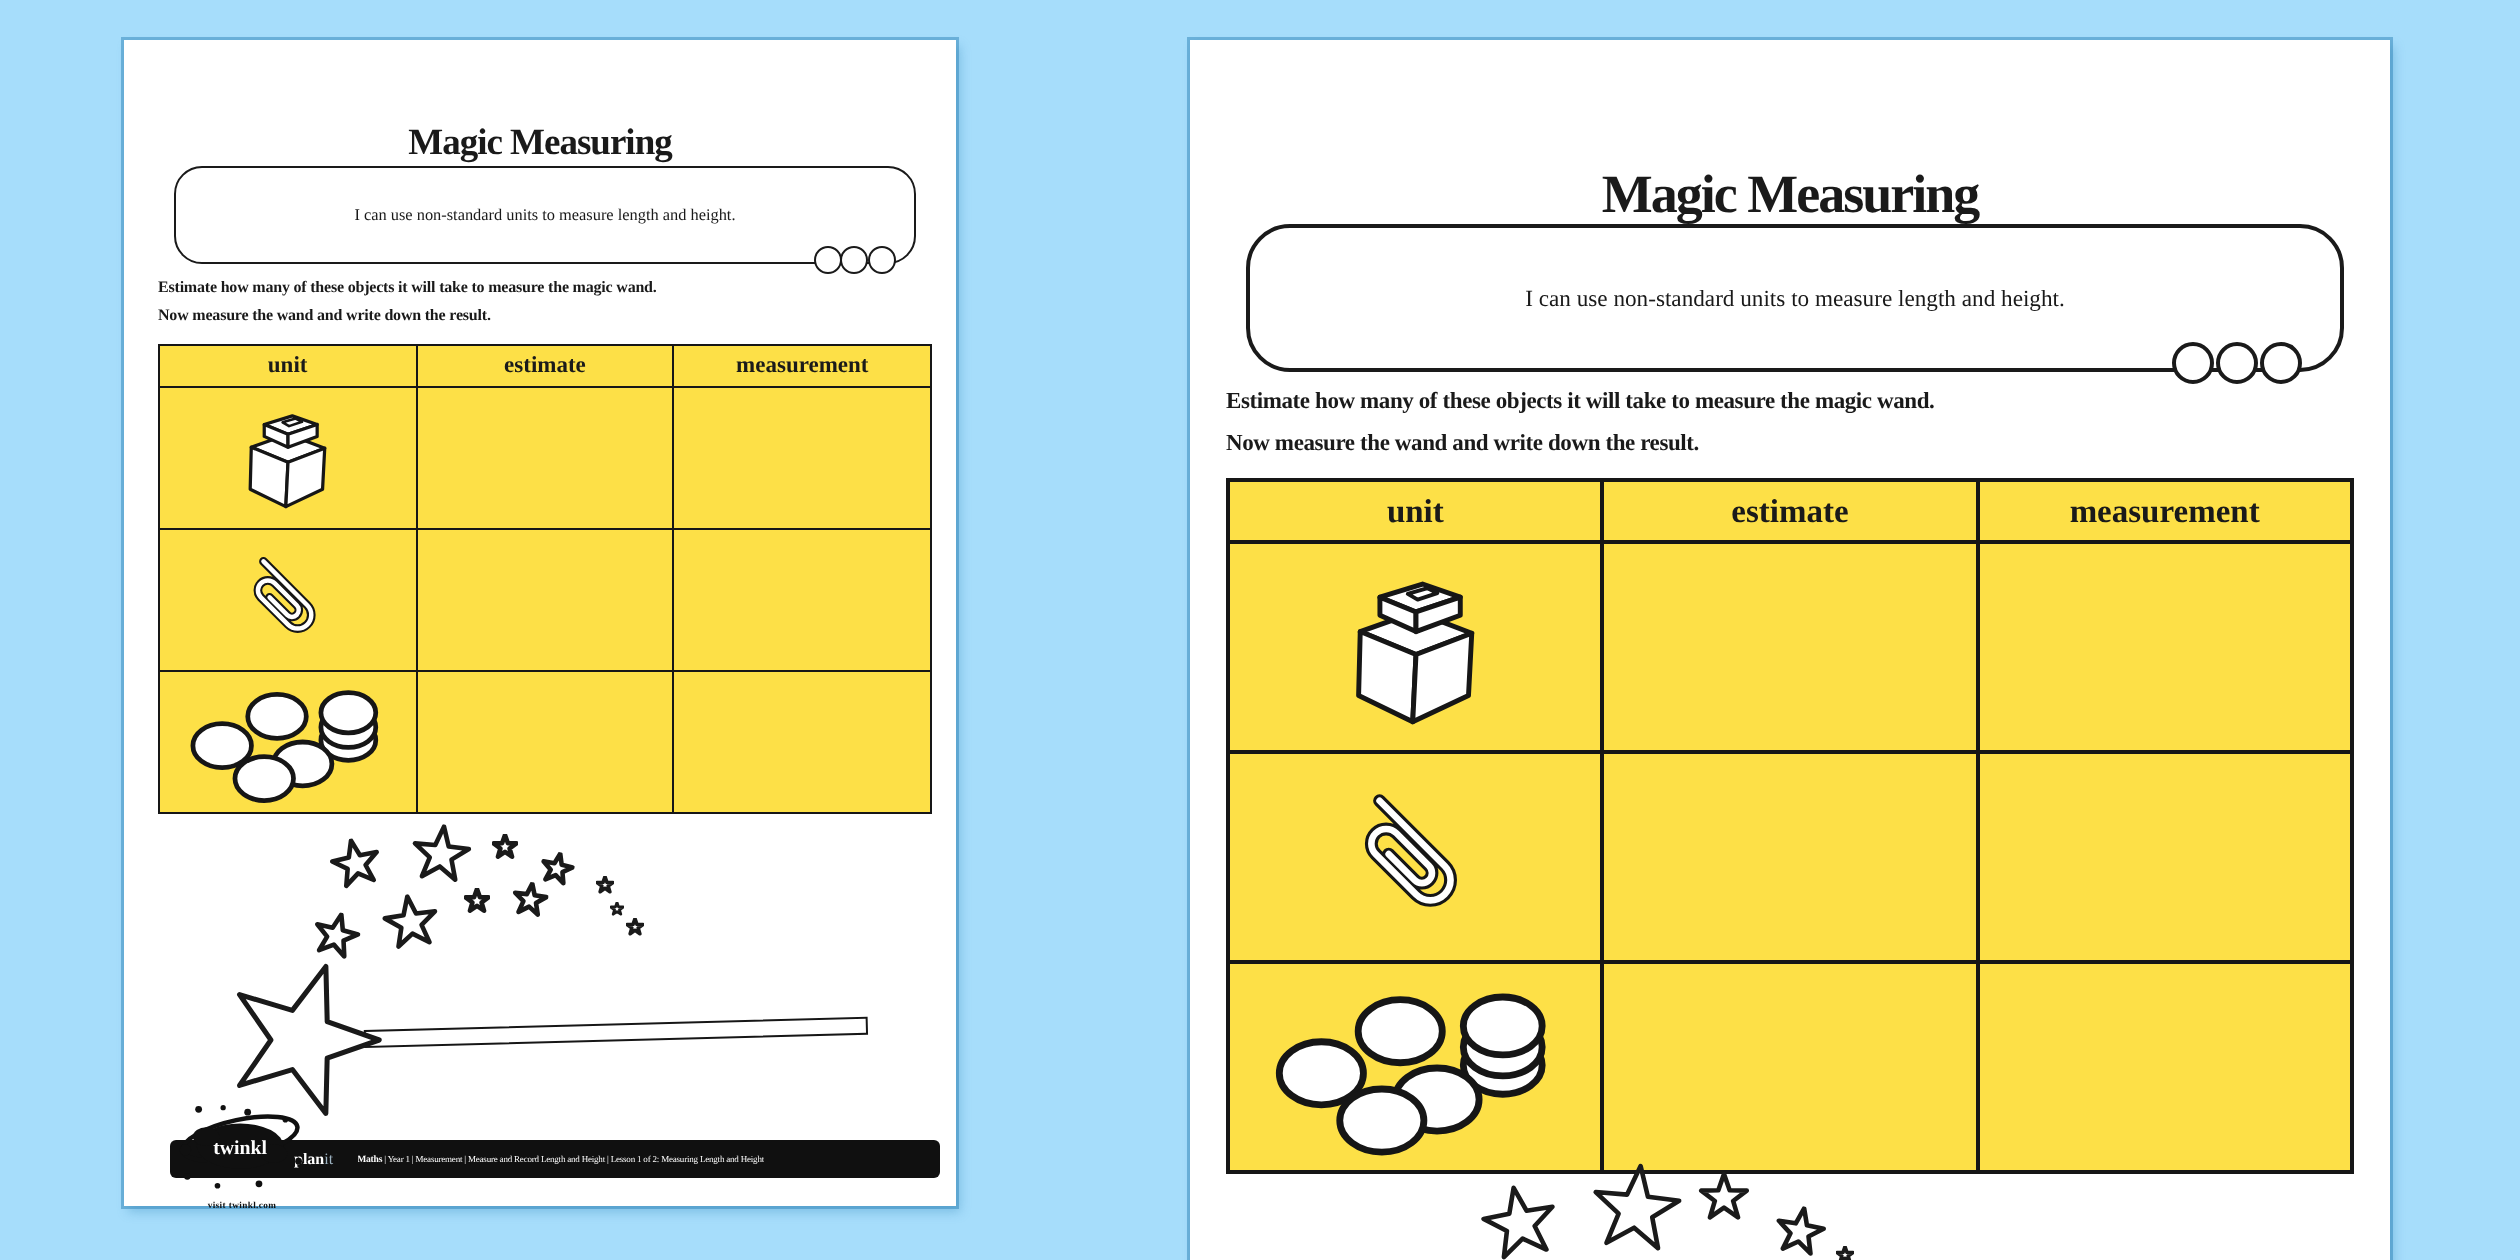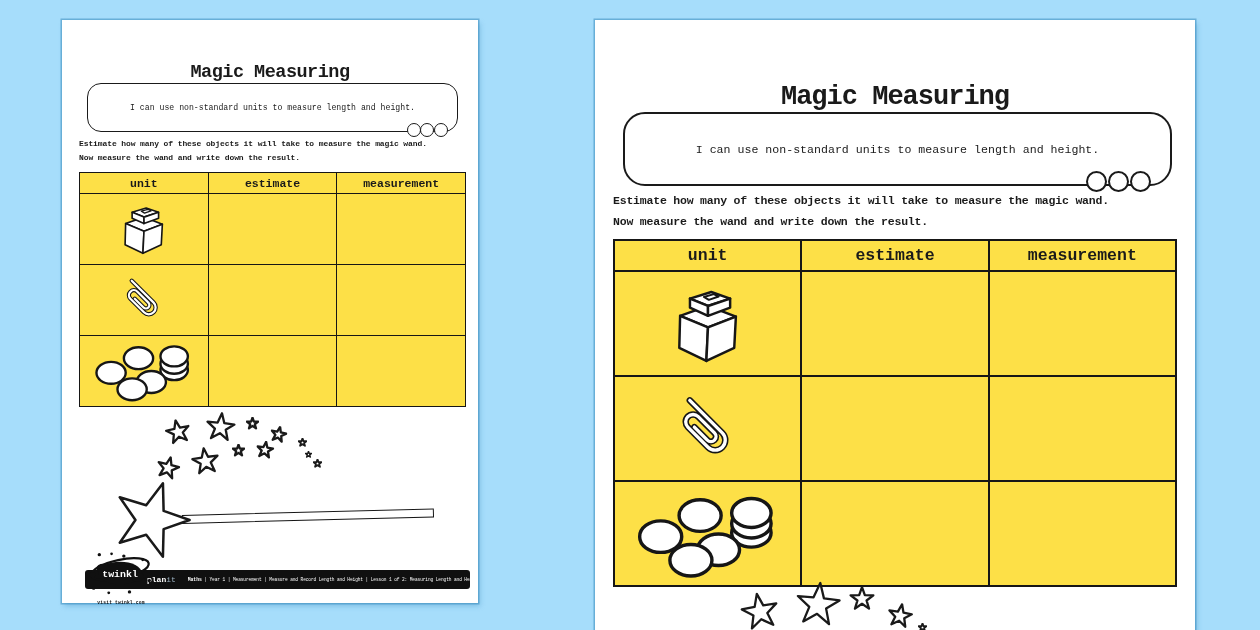--- a/index.html
+++ b/index.html
@@ -1,19 +1,19 @@
 <!DOCTYPE html>
 <html><head>
 <meta charset="utf-8">
 <style>
   html,body{margin:0;padding:0;}
   .scene{
     position:relative;width:1260px;height:630px;overflow:hidden;
     background:#a6ddfb;
-    font-family:Liberation Mono, monospace;
+    font-family:Liberation Serif, serif;
     color:#1a1a1a;
   }
   .sheet{
     position:absolute;background:#fff;
     box-shadow:0 0 0 1.5px rgba(58,140,190,.55), 2px 3px 5px rgba(58,140,190,.38);
   }
   .sheet-a{left:62px;top:20px;width:416px;height:583px;}
   .sheet-b{left:595px;top:20px;width:600px;height:760px;}
 
   .w-title{position:absolute;left:0;right:0;text-align:center;font-weight:bold;}

